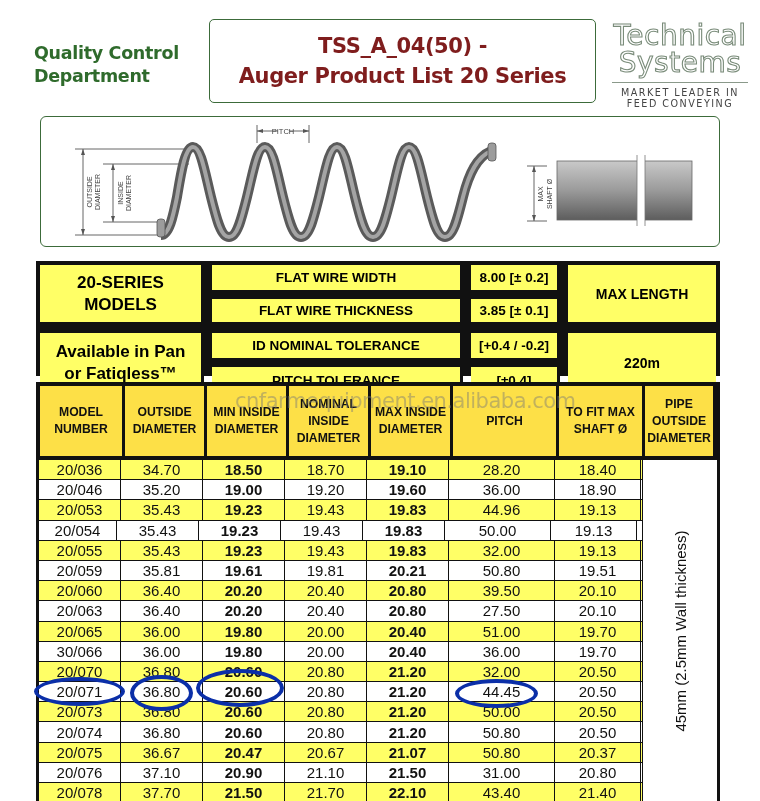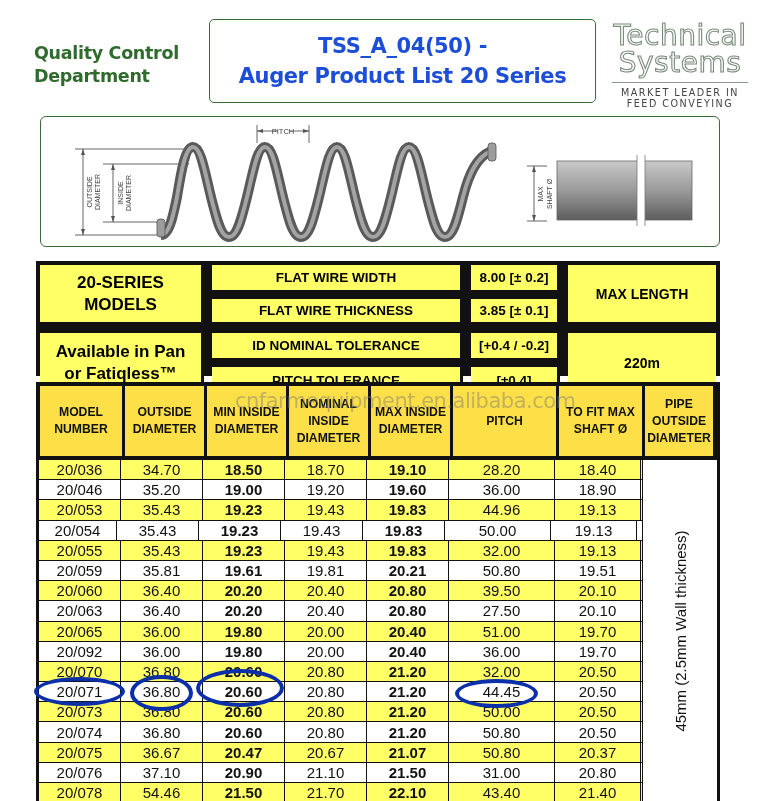--- a/index.html
+++ b/index.html
@@ -2,21 +2,21 @@
 <html><head>
 <meta charset="utf-8">
 <style>
   * { box-sizing: border-box; margin: 0; padding: 0; }
   html, body { width: 760px; height: 801px; background: #ffffff; overflow: hidden; }
   body { position: relative; font-family: "Liberation Sans", sans-serif; color: #000; }
 
   
   .qc-title { position: absolute; left: 34px; top: 42px; font-family: "DejaVu Sans", sans-serif; font-weight: bold; font-size: 17.5px; line-height: 23px; color: #2f6b2c; letter-spacing: -0.3px; }
   .title-box { position: absolute; left: 209px; top: 19px; width: 387px; height: 84px; border: 1.5px solid #3c6b3a; border-radius: 5px; text-align: center; padding-top: 11px; }
-  .title-box .l1, .title-box .l2 { font-family: "DejaVu Sans", sans-serif; font-weight: bold; font-size: 21px; line-height: 30px; color: #1d4ed8; letter-spacing: -0.4px; }
+  .title-box .l1, .title-box .l2 { font-family: "DejaVu Sans", sans-serif; font-weight: bold; font-size: 21px; line-height: 30px; color: #7f1d1d; letter-spacing: -0.4px; }
   .logo { position: absolute; left: 610px; top: 22px; width: 140px; text-align: center; }
   .logo .word { font-family: "DejaVu Sans", sans-serif; font-size: 28px; line-height: 27px; color: #ffffff; -webkit-text-stroke: 1.1px #7a8c7a; letter-spacing: 0.5px; }
   .logo .rule { height: 1px; background: #8a998a; margin: 6px 2px 4px; }
   .logo .tag { font-family: "DejaVu Sans", sans-serif; font-size: 9.6px; line-height: 11px; color: #444; letter-spacing: 1.5px; }
 
   
   .diagram { position: absolute; left: 40px; top: 116px; width: 680px; height: 131px; border: 1.5px solid #3c6b3a; border-radius: 6px; }
   .diagram svg { position: absolute; left: 0; top: 0; }
 
   
@@ -348,21 +348,21 @@
       <div class="row y">
         <div class="c" style="width: 82px;">20/065</div>
         <div class="c" style="width: 82px;">36.00</div>
         <div class="c bold" style="width: 82px;">19.80</div>
         <div class="c" style="width: 82px;">20.00</div>
         <div class="c bold" style="width: 82px;">20.40</div>
         <div class="c" style="width: 106px;">51.00</div>
         <div class="c" style="width: 86px;">19.70</div>
       </div>
       <div class="row w">
-        <div class="c" style="width: 82px;">20/092</div>
+        <div class="c" style="width: 82px;">30/066</div>
         <div class="c" style="width: 82px;">36.00</div>
         <div class="c bold" style="width: 82px;">19.80</div>
         <div class="c" style="width: 82px;">20.00</div>
         <div class="c bold" style="width: 82px;">20.40</div>
         <div class="c" style="width: 106px;">36.00</div>
         <div class="c" style="width: 86px;">19.70</div>
       </div>
       <div class="row y">
         <div class="c" style="width: 82px;">20/070</div>
         <div class="c" style="width: 82px;">36.80</div>
@@ -412,21 +412,21 @@
         <div class="c" style="width: 82px;">20/076</div>
         <div class="c" style="width: 82px;">37.10</div>
         <div class="c bold" style="width: 82px;">20.90</div>
         <div class="c" style="width: 82px;">21.10</div>
         <div class="c bold" style="width: 82px;">21.50</div>
         <div class="c" style="width: 106px;">31.00</div>
         <div class="c" style="width: 86px;">20.80</div>
       </div>
       <div class="row y">
         <div class="c" style="width: 82px;">20/078</div>
-        <div class="c" style="width: 82px;">54.46</div>
+        <div class="c" style="width: 82px;">37.70</div>
         <div class="c bold" style="width: 82px;">21.50</div>
         <div class="c" style="width: 82px;">21.70</div>
         <div class="c bold" style="width: 82px;">22.10</div>
         <div class="c" style="width: 106px;">43.40</div>
         <div class="c" style="width: 86px;">21.40</div>
       </div>
     </div>
 
   <div class="pipe-col">
     <div class="vt">45mm (2.5mm Wall thickness)</div>

